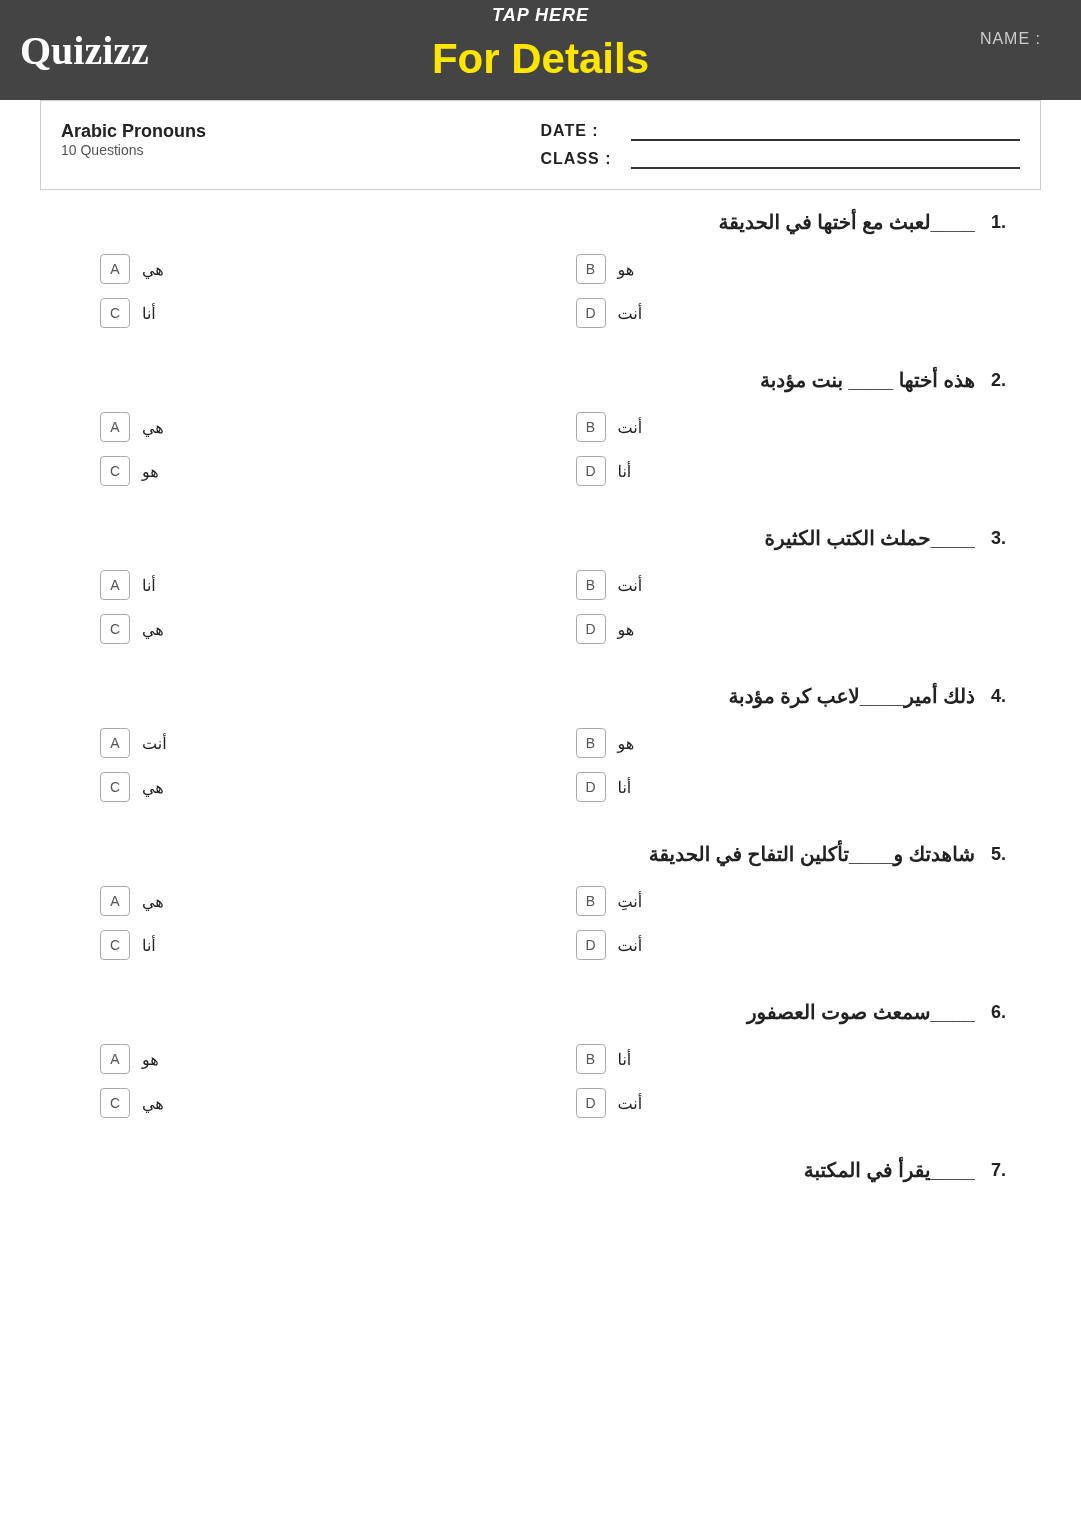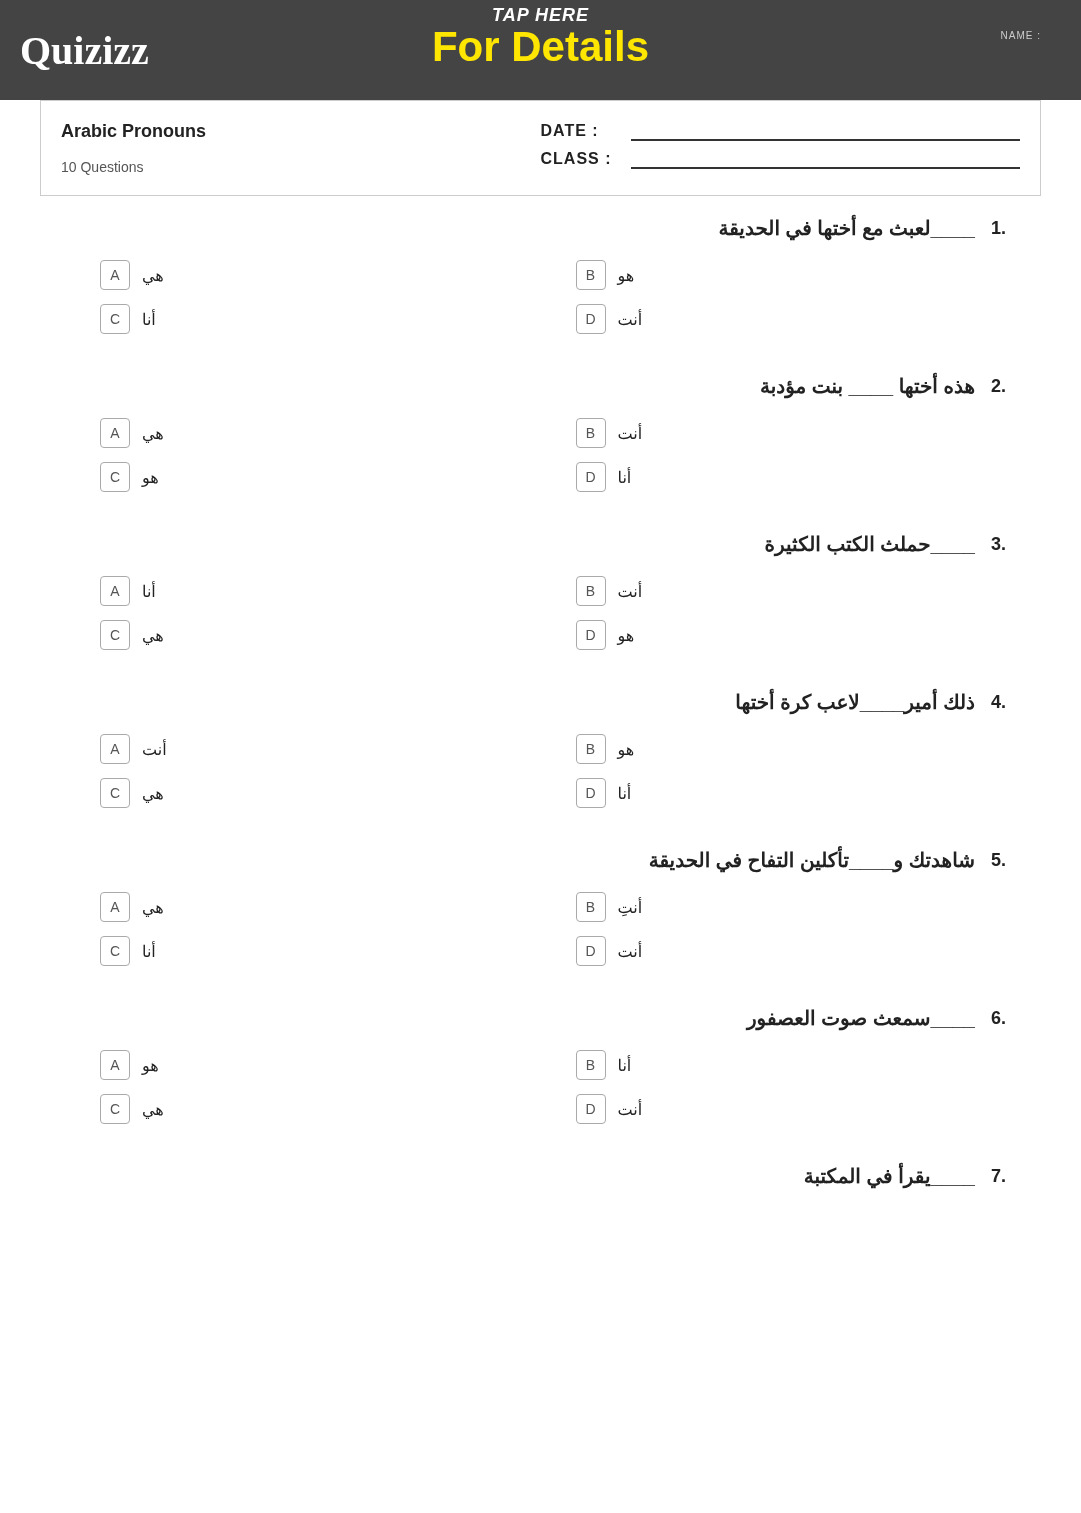--- a/index.html
+++ b/index.html
@@ -42,27 +42,28 @@
       color: #fff;
       font-style: italic;
       letter-spacing: 1px;
     }
     .for-details-text {
       font-size: 42px;
       font-weight: 900;
       color: #FFE600;
       font-family: Impact, Arial Black, sans-serif;
       line-height: 1;
+      margin-top: 12px;
     }
     .name-label {
       position: absolute;
       right: 40px;
       top: 30px;
       color: #ccc;
-      font-size: 10px;
+      font-size: 16px;
       letter-spacing: 1px;
     }
 
     
     .info-bar {
       display: flex;
       border: 1px solid #ccc;
       margin: 0 40px;
       padding: 10px 20px;
     }
@@ -70,21 +71,20 @@
       flex: 1;
       padding: 10px 0;
     }
     .quiz-title {
       font-size: 18px;
       font-weight: bold;
     }
     .quiz-subtitle {
       font-size: 14px;
       color: #555;
-      margin-top: 17px;
     }
     .fields-area {
       flex: 1;
       display: flex;
       flex-direction: column;
       gap: 8px;
       padding: 10px 0;
     }
     .field-row {
       display: flex;
@@ -263,21 +263,21 @@
         </div>
         <div class="option">
           <div class="option-box">D</div>
           <span class="option-text">هو</span>
         </div>
       </div>
     </div>
     <div class="question-block">
       <div class="question-header">
         <span class="question-number">4.</span>
-        <span class="question-text">ذلك أمير____لاعب كرة أختها</span>
+        <span class="question-text">ذلك أمير____لاعب كرة مؤدبة</span>
       </div>
       <div class="options-grid">
         <div class="option">
           <div class="option-box">A</div>
           <span class="option-text">أنت</span>
         </div>
         <div class="option">
           <div class="option-box">B</div>
           <span class="option-text">هو</span>
         </div>

